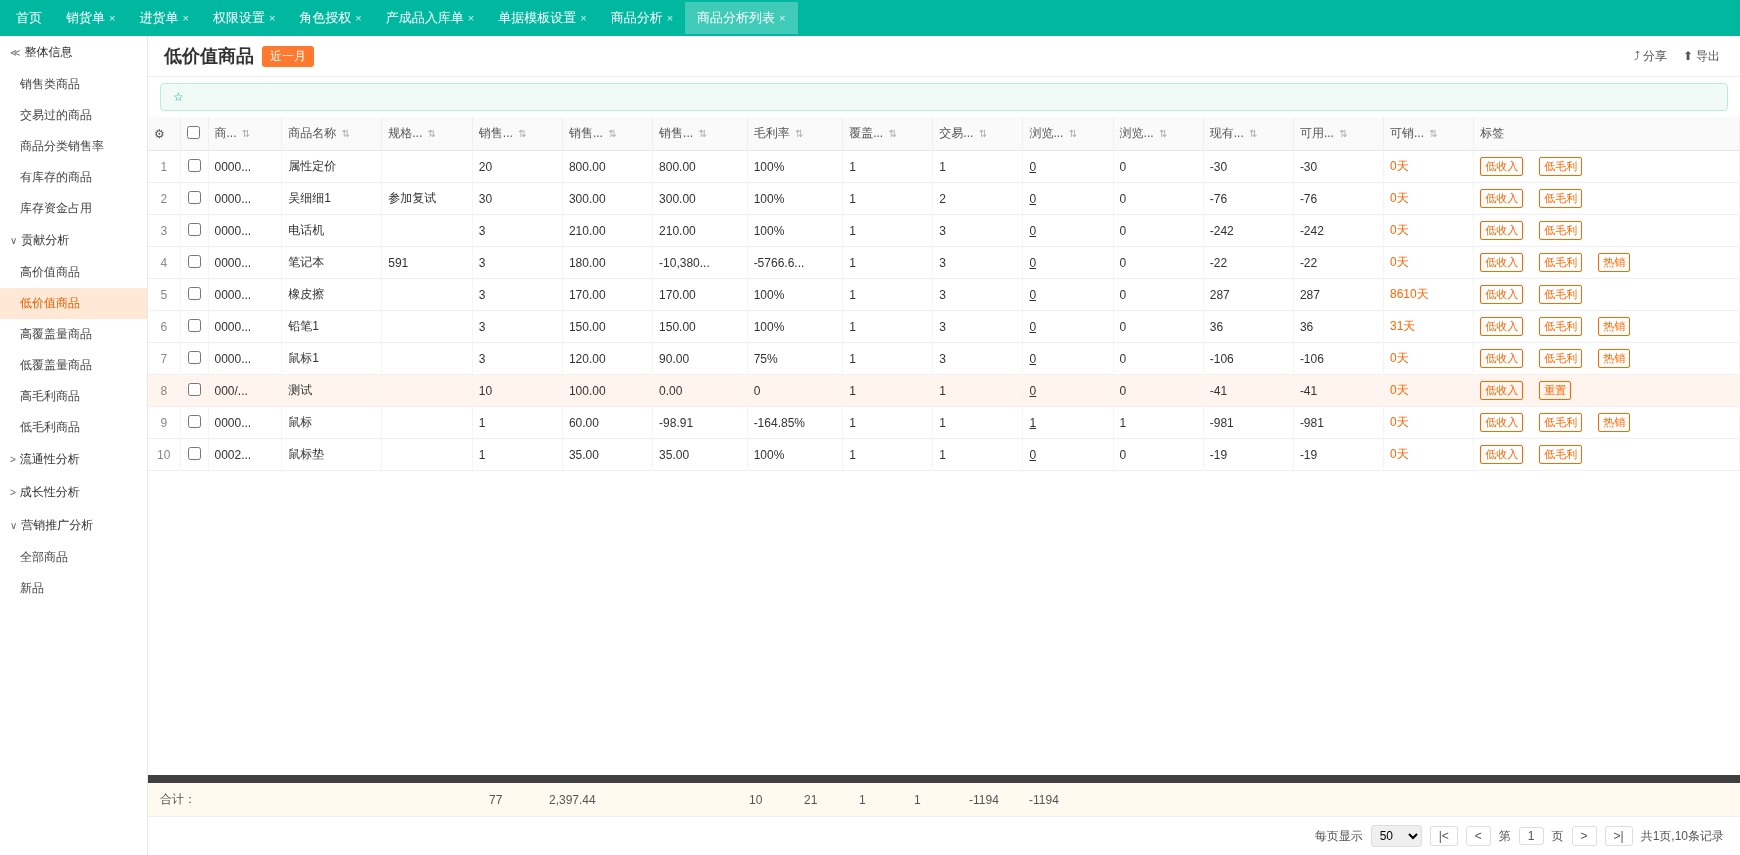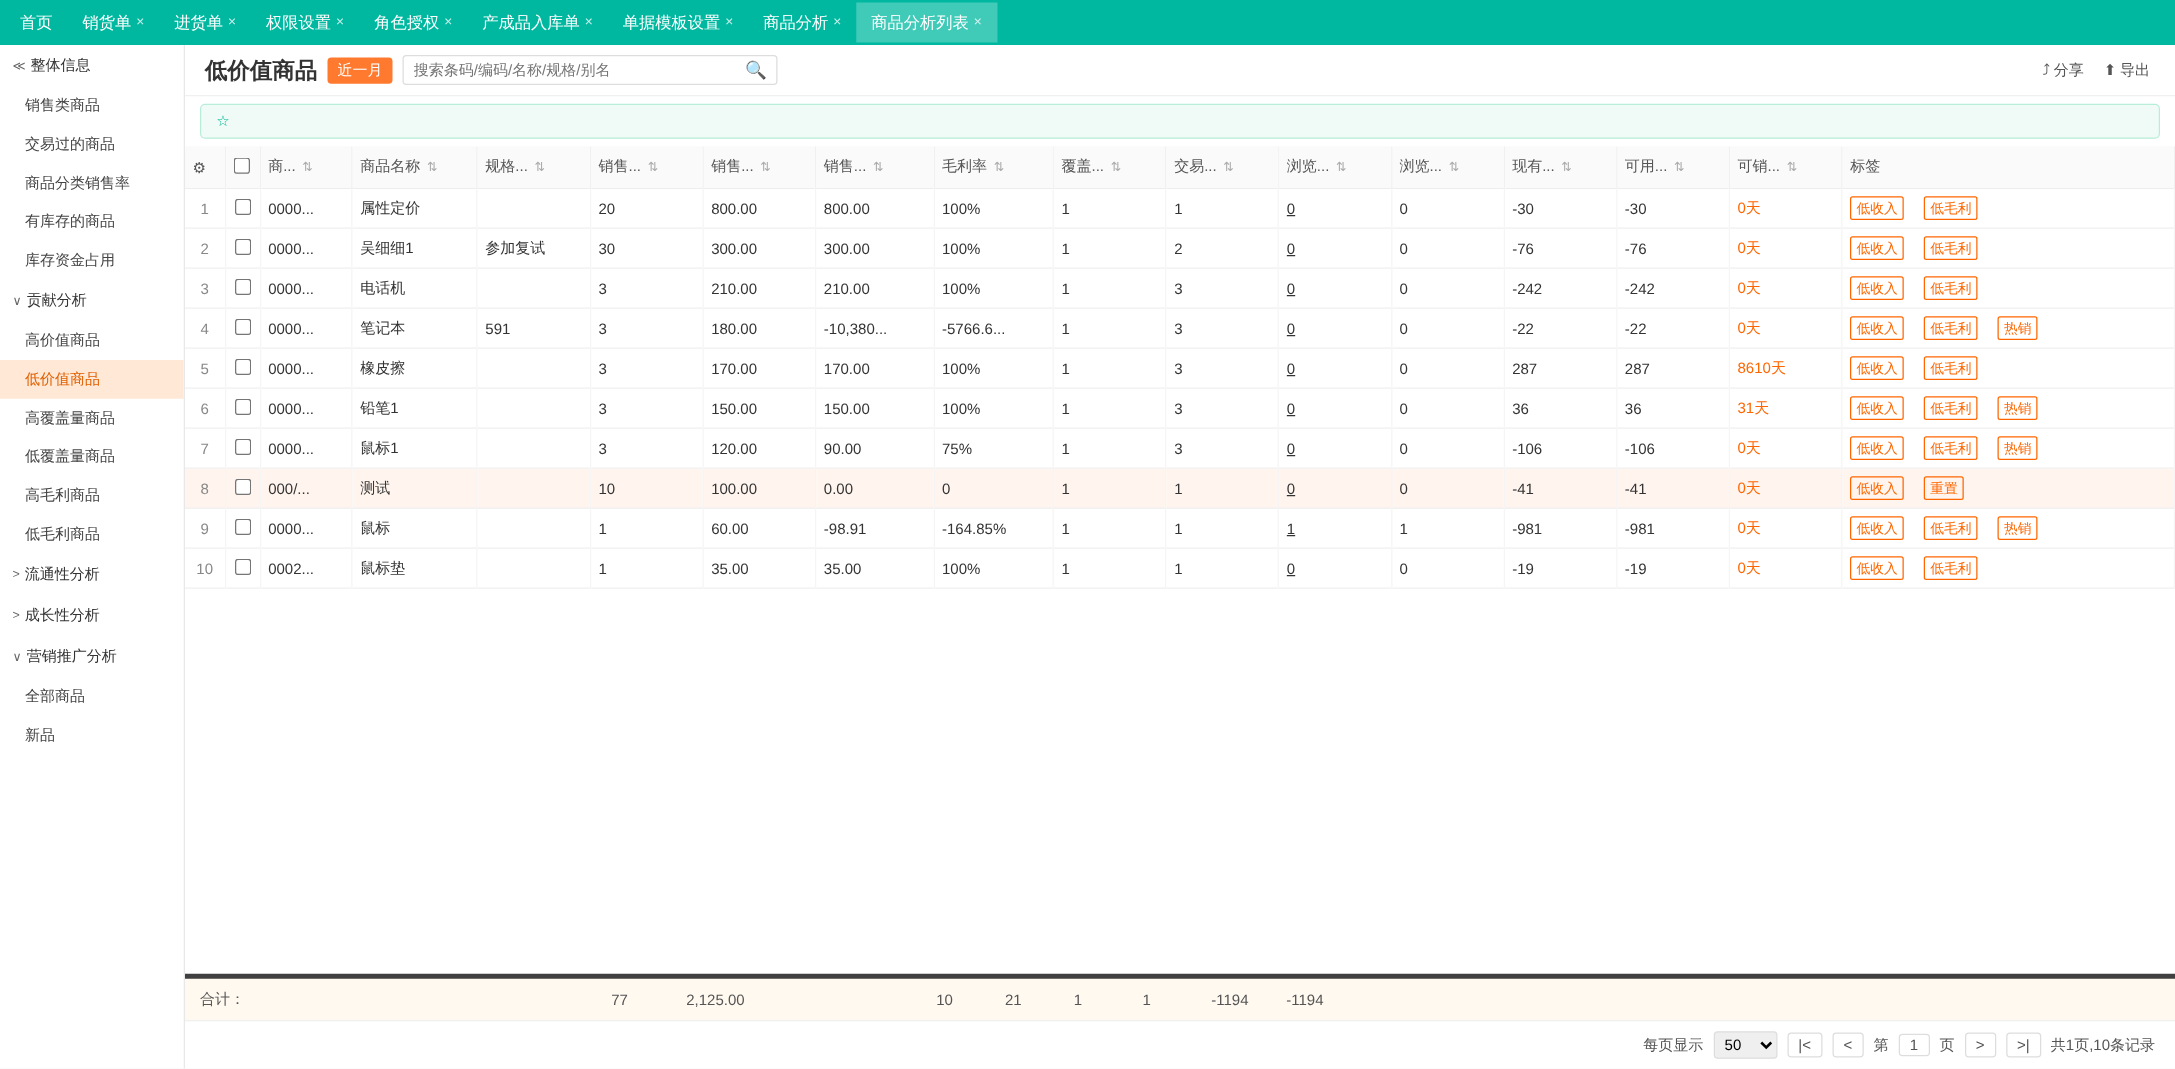--- a/index.html
+++ b/index.html
@@ -176,21 +176,21 @@
       padding: 1px 4px;
       font-size: 11px;
       margin-right: 16px;
     }
     .tag-orange { color: #ff6600; }
     .underline-link { text-decoration: underline; cursor: pointer; color: #333; }
 
     
     .footer-row {
       background: #fff9f0;
-      border-top: 4px solid #404040;
+      border-top: 8px solid #404040;
       display: flex;
       align-items: center;
       padding: 8px 12px;
       font-size: 12px;
       color: #555;
       gap: 0;
       flex-shrink: 0;
     }
 
     
@@ -285,24 +285,20 @@
     </div>
     <div class="sidebar-item">全部商品</div>
     <div class="sidebar-item">新品</div>
   </div>
 
   <div class="content-area">
 
     <div class="page-header">
       <span class="page-title">低价值商品</span>
       <button class="filter-btn">近一月</button>
-      <div class="search-box">
-        <input type="text" placeholder="搜索条码/编码/名称/规格/别名" style="">
-        <span class="search-icon">🔍</span>
-      </div>
       <div class="header-actions">
         <button class="action-btn">
           <span>⤴</span>
           <span>分享</span>
         </button>
         <button class="action-btn">
           <span>⬆</span>
           <span>导出</span>
         </button>
       </div>
@@ -533,21 +529,21 @@
     </div>
 
     <div class="footer-row">
       <span style="margin-right:8px;">合计：</span>
       <span style="display:inline-block;width:32px;"></span>
       <span style="display:inline-block;width:28px;"></span>
       <span style="display:inline-block;width:70px;"></span>
       <span style="display:inline-block;width:100px;"></span>
       <span style="display:inline-block;width:55px;"></span>
       <span style="display:inline-block;width:60px;">77</span>
-      <span style="display:inline-block;width:70px;">2,125.00</span>
+      <span style="display:inline-block;width:70px;">2,397.44</span>
       <span style="display:inline-block;width:70px;"></span>
       <span style="display:inline-block;width:60px;"></span>
       <span style="display:inline-block;width:55px;">10</span>
       <span style="display:inline-block;width:55px;">21</span>
       <span style="display:inline-block;width:55px;">1</span>
       <span style="display:inline-block;width:55px;">1</span>
       <span style="display:inline-block;width:60px;">-1194</span>
       <span style="display:inline-block;width:60px;">-1194</span>
     </div>
 

